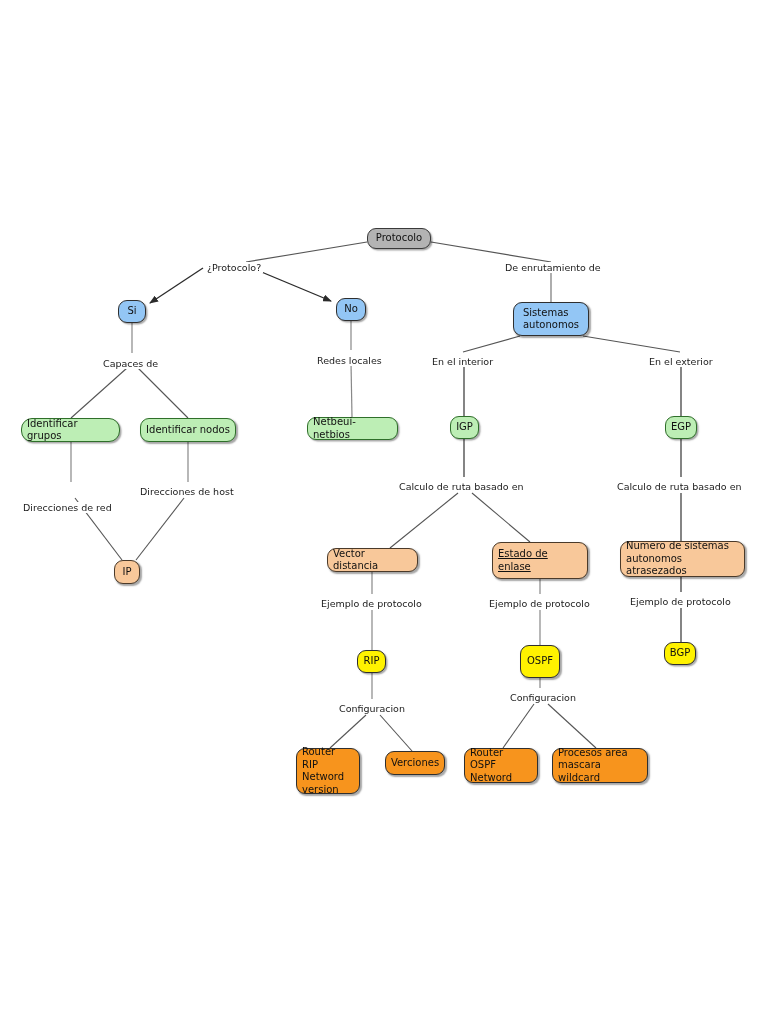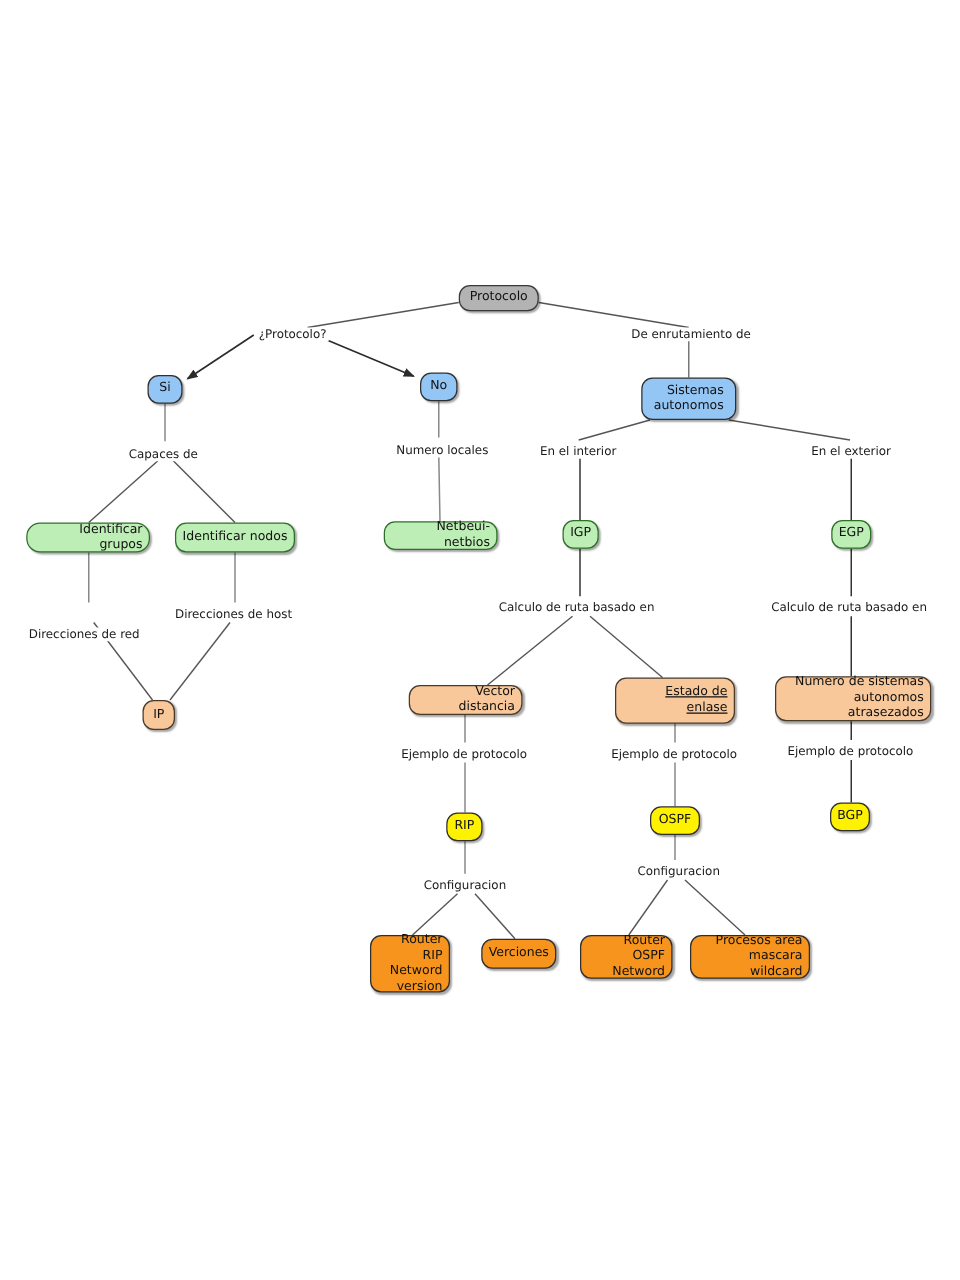--- a/index.html
+++ b/index.html
@@ -25,21 +25,21 @@
     width: 768px;
     height: 1024px;
     pointer-events: none;
   }
   .node {
     position: absolute;
     box-sizing: border-box;
     display: flex;
     align-items: center;
     justify-content: center;
-    text-align: right;
+    text-align: left;
     border: 1.2px solid #333333;
     border-radius: 9px;
     color: #111111;
     font-size: 10px;
     line-height: 12.5px;
     padding: 2px 5px;
     white-space: pre-line;
     box-shadow: 1.5px 1.5px 1.5px rgba(0,0,0,0.35);
     z-index: 5;
   }
@@ -154,37 +154,37 @@
       <div class="node green" style="left: 140px; top: 418px; width: 96px; height: 24px;">Identificar nodos</div>
       <div class="node green" style="left: 307px; top: 417px; width: 91px; height: 23px;">Netbeui-netbios</div>
       <div class="node green" style="left: 450px; top: 416px; width: 29px; height: 23px;">IGP</div>
       <div class="node green" style="left: 665px; top: 416px; width: 32px; height: 23px;">EGP</div>
       <div class="node peach" style="left: 114px; top: 560px; width: 26px; height: 24px;">IP</div>
       <div class="node peach" style="left: 327px; top: 548px; width: 91px; height: 24px;">Vector distancia</div>
       <div class="node peach" style="left: 492px; top: 542px; width: 96px; height: 37px; text-decoration: underline;">Estado de enlase</div>
       <div class="node peach" style="left: 620px; top: 541px; width: 125px; height: 36px;">Numero de sistemas
 autonomos atrasezados</div>
       <div class="node yellow" style="left: 357px; top: 650px; width: 29px; height: 23px;">RIP</div>
-      <div class="node yellow" style="left: 520px; top: 645px; width: 40px; height: 23px;">OSPF</div>
+      <div class="node yellow" style="left: 520px; top: 645px; width: 40px; height: 33px;">OSPF</div>
       <div class="node yellow" style="left: 664px; top: 642px; width: 32px; height: 23px;">BGP</div>
       <div class="node orange" style="left: 296px; top: 748px; width: 64px; height: 46px;">Router RIP
 Netword
 version</div>
       <div class="node orange" style="left: 385px; top: 751px; width: 60px; height: 24px;">Verciones</div>
       <div class="node orange" style="left: 464px; top: 748px; width: 74px; height: 35px;">Router OSPF
 Netword</div>
       <div class="node orange" style="left: 552px; top: 748px; width: 96px; height: 35px;">Procesos area
 mascara wildcard</div>
     </div>
 
   <div id="labels-layer">
       <div class="linklabel" style="left: 205px; top: 262px;">¿Protocolo?</div>
       <div class="linklabel" style="left: 503px; top: 262px;">De enrutamiento de</div>
       <div class="linklabel" style="left: 101px; top: 358px;">Capaces de</div>
-      <div class="linklabel" style="left: 315px; top: 355px;">Numero locales</div>
+      <div class="linklabel" style="left: 315px; top: 355px;">Redes locales</div>
       <div class="linklabel" style="left: 430px; top: 356px;">En el interior</div>
       <div class="linklabel" style="left: 647px; top: 356px;">En el exterior</div>
       <div class="linklabel" style="left: 21px; top: 502px;">Direcciones de red</div>
       <div class="linklabel" style="left: 138px; top: 486px;">Direcciones de host</div>
       <div class="linklabel" style="left: 397px; top: 481px;">Calculo de ruta basado en</div>
       <div class="linklabel" style="left: 615px; top: 481px;">Calculo de ruta basado en</div>
       <div class="linklabel" style="left: 319px; top: 598px;">Ejemplo de protocolo</div>
       <div class="linklabel" style="left: 487px; top: 598px;">Ejemplo de protocolo</div>
       <div class="linklabel" style="left: 628px; top: 596px;">Ejemplo de protocolo</div>
       <div class="linklabel" style="left: 337px; top: 703px;">Configuracion</div>

